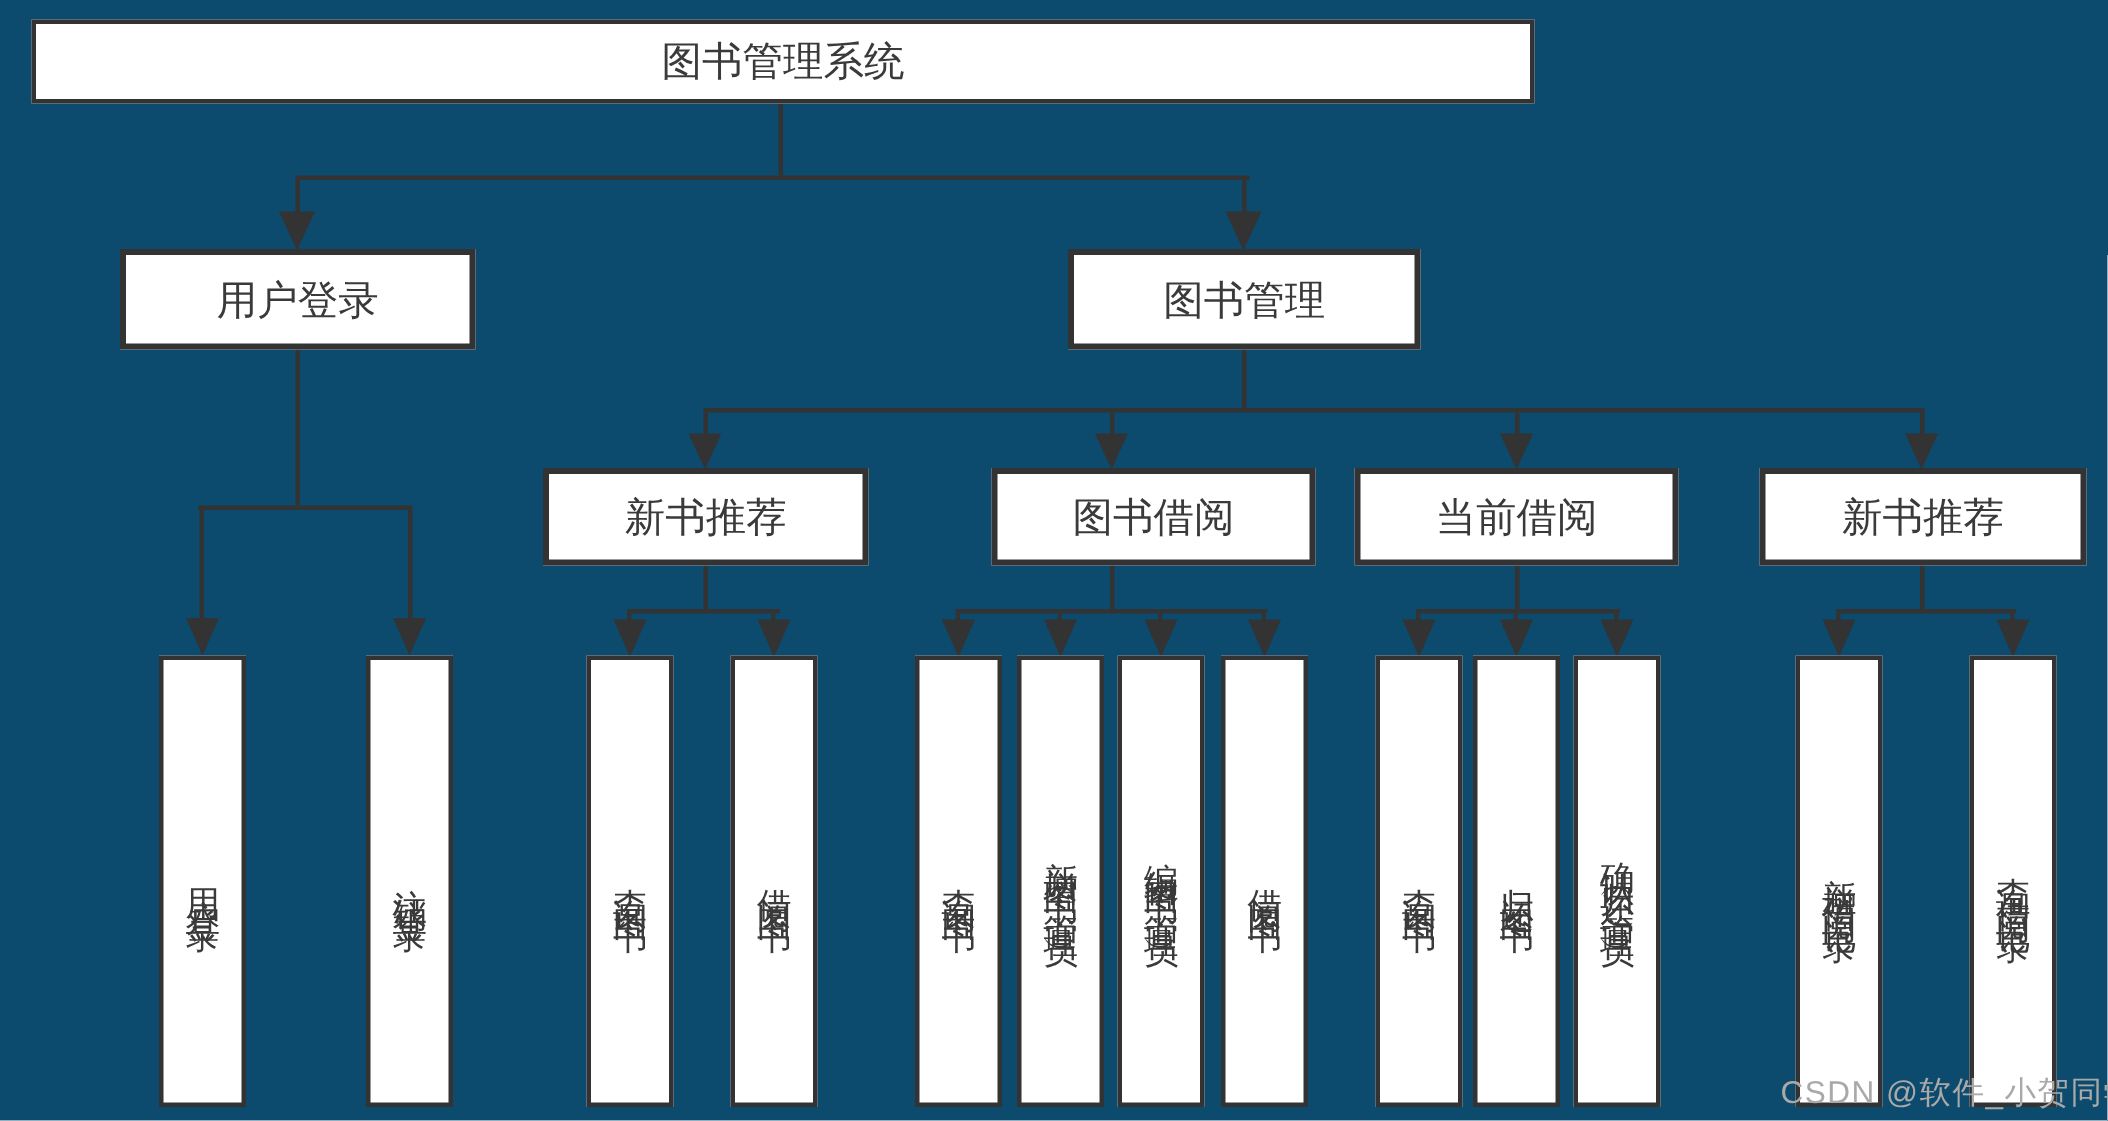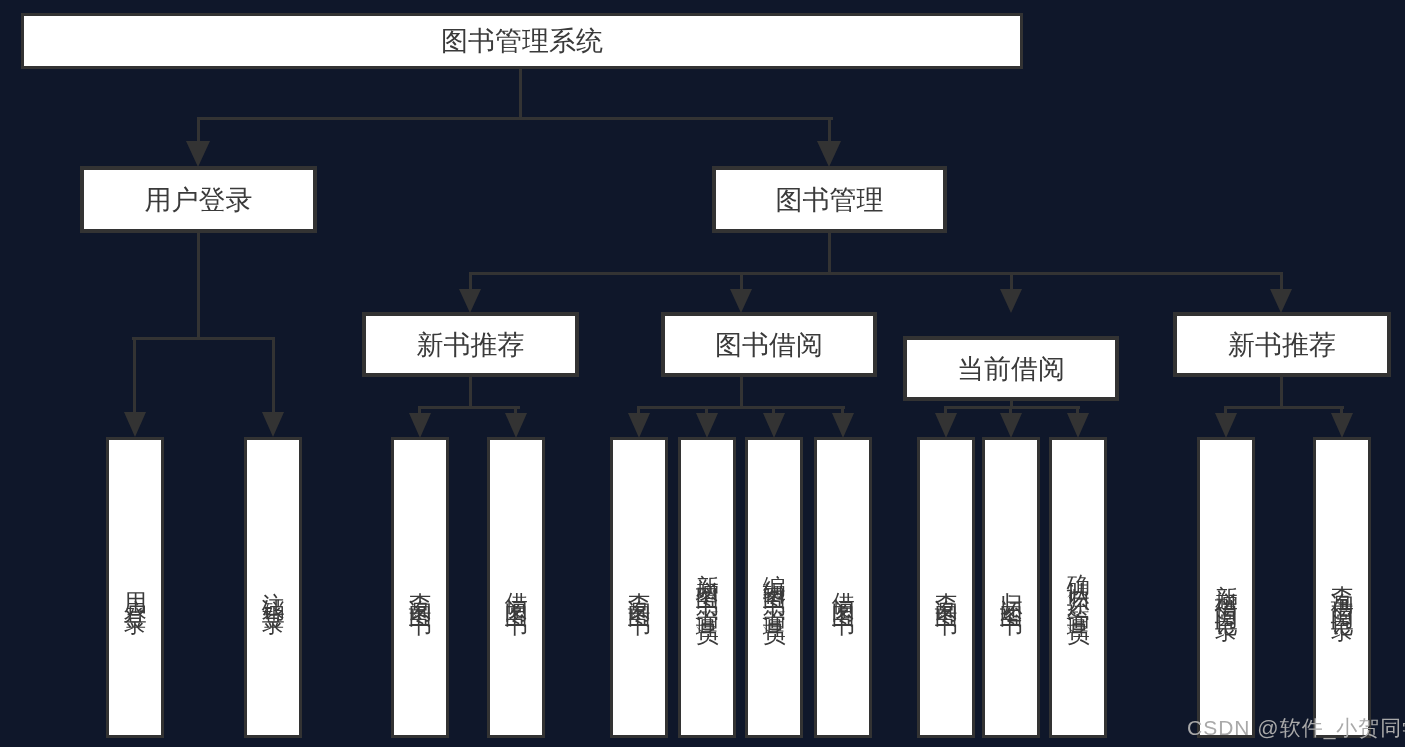--- a/index.html
+++ b/index.html
@@ -1,17 +1,17 @@
 <!DOCTYPE html>
 <html><head>
 <meta charset="utf-8">
 <style>
   html,body{margin:0;padding:0;background:#ffffff;}
   .canvas{
-    position:relative;width:1405px;height:747px;background:#0f172a;overflow:hidden;
+    position:relative;width:1405px;height:747px;background:#0c4a6e;overflow:hidden;
     font-family:"Liberation Sans","DejaVu Sans",sans-serif;
   }
   
   .bx{
     position:absolute;box-sizing:border-box;background:#ffffff;
     border:3px solid #333333;color:#3a3a3a;font-size:27px;
     display:flex;align-items:center;justify-content:center;
     white-space:nowrap;z-index:2;
   }
   .b4{border-width:4px;}
@@ -62,21 +62,21 @@
   <div class="lv" style="left:740px;top:275px;height:15px;"></div>
   <div class="lv" style="left:1010px;top:275px;height:15px;"></div>
   <div class="lv" style="left:1280px;top:275px;height:15px;"></div>
   <div class="ar mid" style="left:459px;top:289px;"></div>
   <div class="ar mid" style="left:730px;top:289px;"></div>
   <div class="ar mid" style="left:1000px;top:289px;"></div>
   <div class="ar mid" style="left:1270px;top:289px;"></div>
 
   <div class="bx b4" style="left:362px;top:312px;width:217px;height:65px;text-align:right;">新书推荐</div>
   <div class="bx b4" style="left:633px;top:312px;width:216px;height:65px;margin-left:28px;">图书借阅</div>
-  <div class="bx b4" style="left:903px;top:312px;width:216px;height:65px;margin-top:24px;">当前借阅</div>
+  <div class="bx b4" style="left:903px;top:312px;width:216px;height:65px;">当前借阅</div>
   <div class="bx b4" style="left:1173px;top:312px;width:218px;height:65px;">新书推荐</div>
 
   <div class="lv" style="left:469px;top:377px;height:29px;"></div>
   <div class="lv" style="left:740px;top:377px;height:29px;"></div>
   <div class="lv" style="left:1010px;top:377px;height:29px;"></div>
   <div class="lv" style="left:1280px;top:377px;height:29px;"></div>
 
   <div class="lh" style="left:418px;top:406px;width:102px;"></div>
   <div class="lh" style="left:637px;top:406px;width:208px;"></div>
   <div class="lh" style="left:944px;top:406px;width:136px;"></div>

